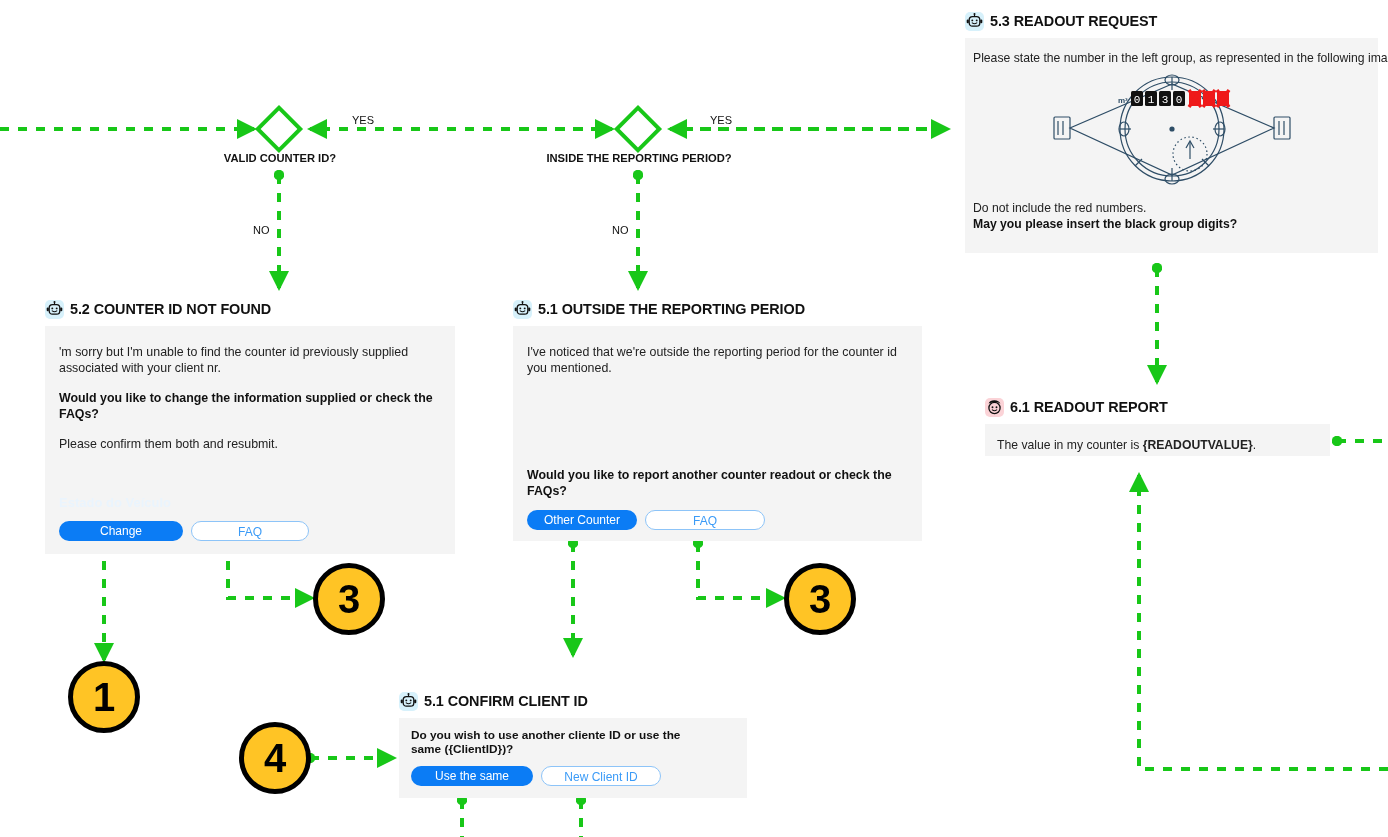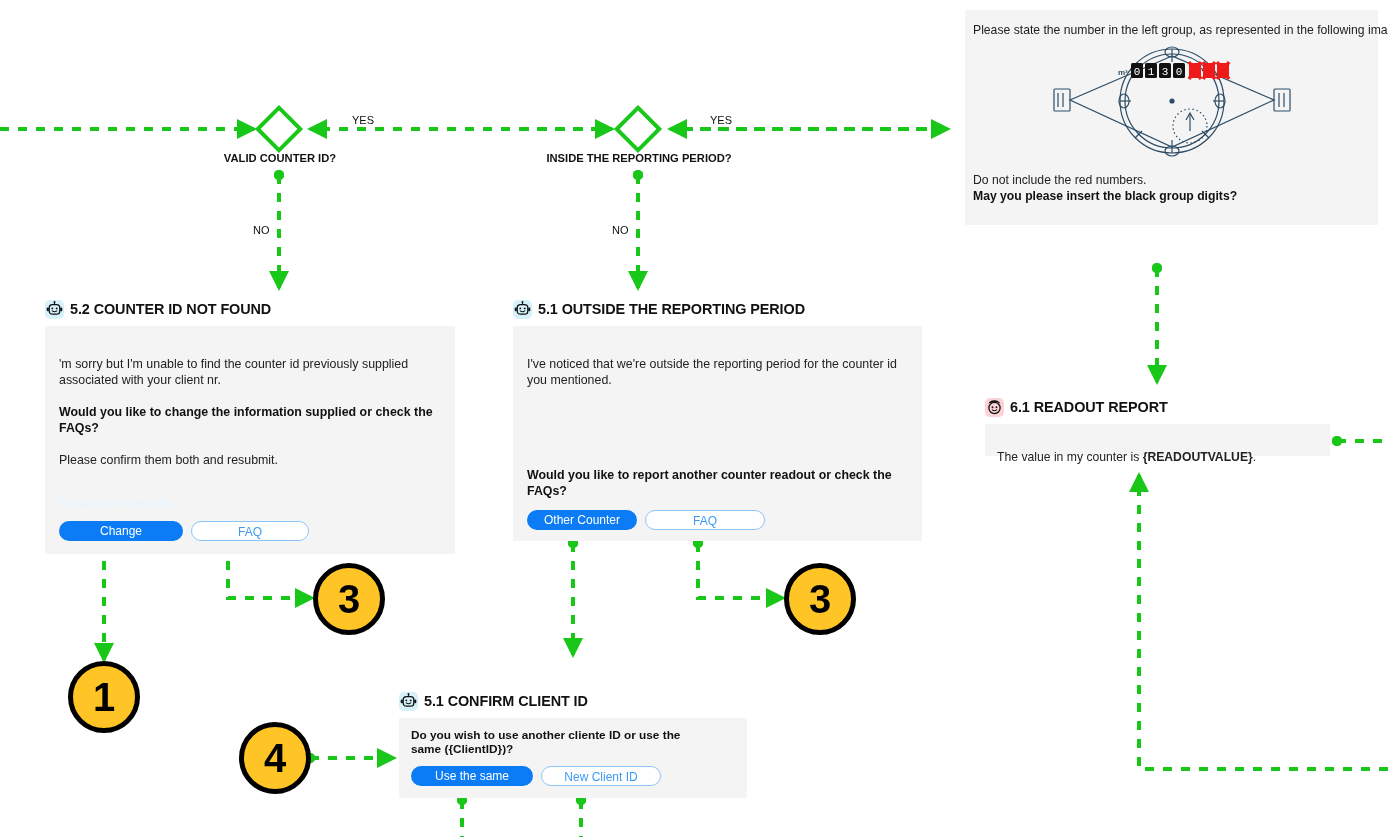--- a/index.html
+++ b/index.html
@@ -44,21 +44,21 @@
   }
   .bot-badge svg, .user-badge svg { display:block; }
 
   .card-body {
     background:#f4f4f4;
     padding:14px 14px 12px 14px;
     position:relative;
   }
   .msg {
     font-size:12.4px; line-height:16px; color:#222;
-    margin:16px 0 14px 0;
+    margin:4px 0 14px 0;
     font-family:"Liberation Sans", sans-serif;
   }
   .msg.last { margin-bottom:0; }
   .msg.bold { font-weight:bold; color:#111; }
 
   
   .btnrow { display:flex; gap:8px; align-items:center; }
   .btn {
     height:20px; line-height:20px;
     border-radius:11px;
@@ -220,20 +220,35 @@
       <p class="msg">I've noticed that we're outside the reporting period for the counter id you mentioned.</p>
       <p class="msg bold" style="position:absolute; left:14px; bottom:42px; margin:0;">Would you like to report another counter readout or check the FAQs?</p>
       <div class="btnrow" style="position:absolute; left:14px; bottom:11px;">
         <div class="btn primary" style="width:110px;">Other Counter</div>
         <div class="btn ghost" style="width:120px;">FAQ</div>
       </div>
     </div>
   </div>
 
   <div class="card" style="left:965px; top:10px; width:413px;">
+    <div class="card-head">
+      <span class="bot-badge">
+        <svg width="19" height="19" viewBox="0 0 19 19">
+          <rect x="4.2" y="4.6" width="10.6" height="9.6" rx="3.2" fill="none" stroke="#111" stroke-width="1.3"></rect>
+          <circle cx="7.3" cy="8.4" r="0.95" fill="#111"></circle>
+          <circle cx="11.7" cy="8.4" r="0.95" fill="#111"></circle>
+          <path d="M7.2 10.9 Q9.5 12.7 11.8 10.9" fill="none" stroke="#111" stroke-width="1.1" stroke-linecap="round"></path>
+          <line x1="9.5" y1="2.4" x2="9.5" y2="4.6" stroke="#111" stroke-width="1.2"></line>
+          <circle cx="9.5" cy="1.9" r="1" fill="#111"></circle>
+          <rect x="1.7" y="7.6" width="2.1" height="3.6" rx="1" fill="#111"></rect>
+          <rect x="15.2" y="7.6" width="2.1" height="3.6" rx="1" fill="#111"></rect>
+        </svg>
+      </span>
+      <span class="card-title">5.3 READOUT REQUEST</span>
+    </div>
     <div class="card-body" style="height:215px; padding:12px 8px 10px 8px;">
       <p class="msg" style="margin:0 0 4px 0; white-space:nowrap; font-size:12.2px;">Please state the number in the left group, as represented in the following image</p>
 
       <div class="meter-wrap">
         <svg width="280" height="118" viewBox="0 0 280 118">
           <g stroke="#2e4d66" stroke-width="1.2" fill="none">
 
             <path d="M140 12 L38 56 L140 103 L242 56 Z"></path>
 
             <rect x="22" y="45" width="16" height="22" rx="1"></rect>

